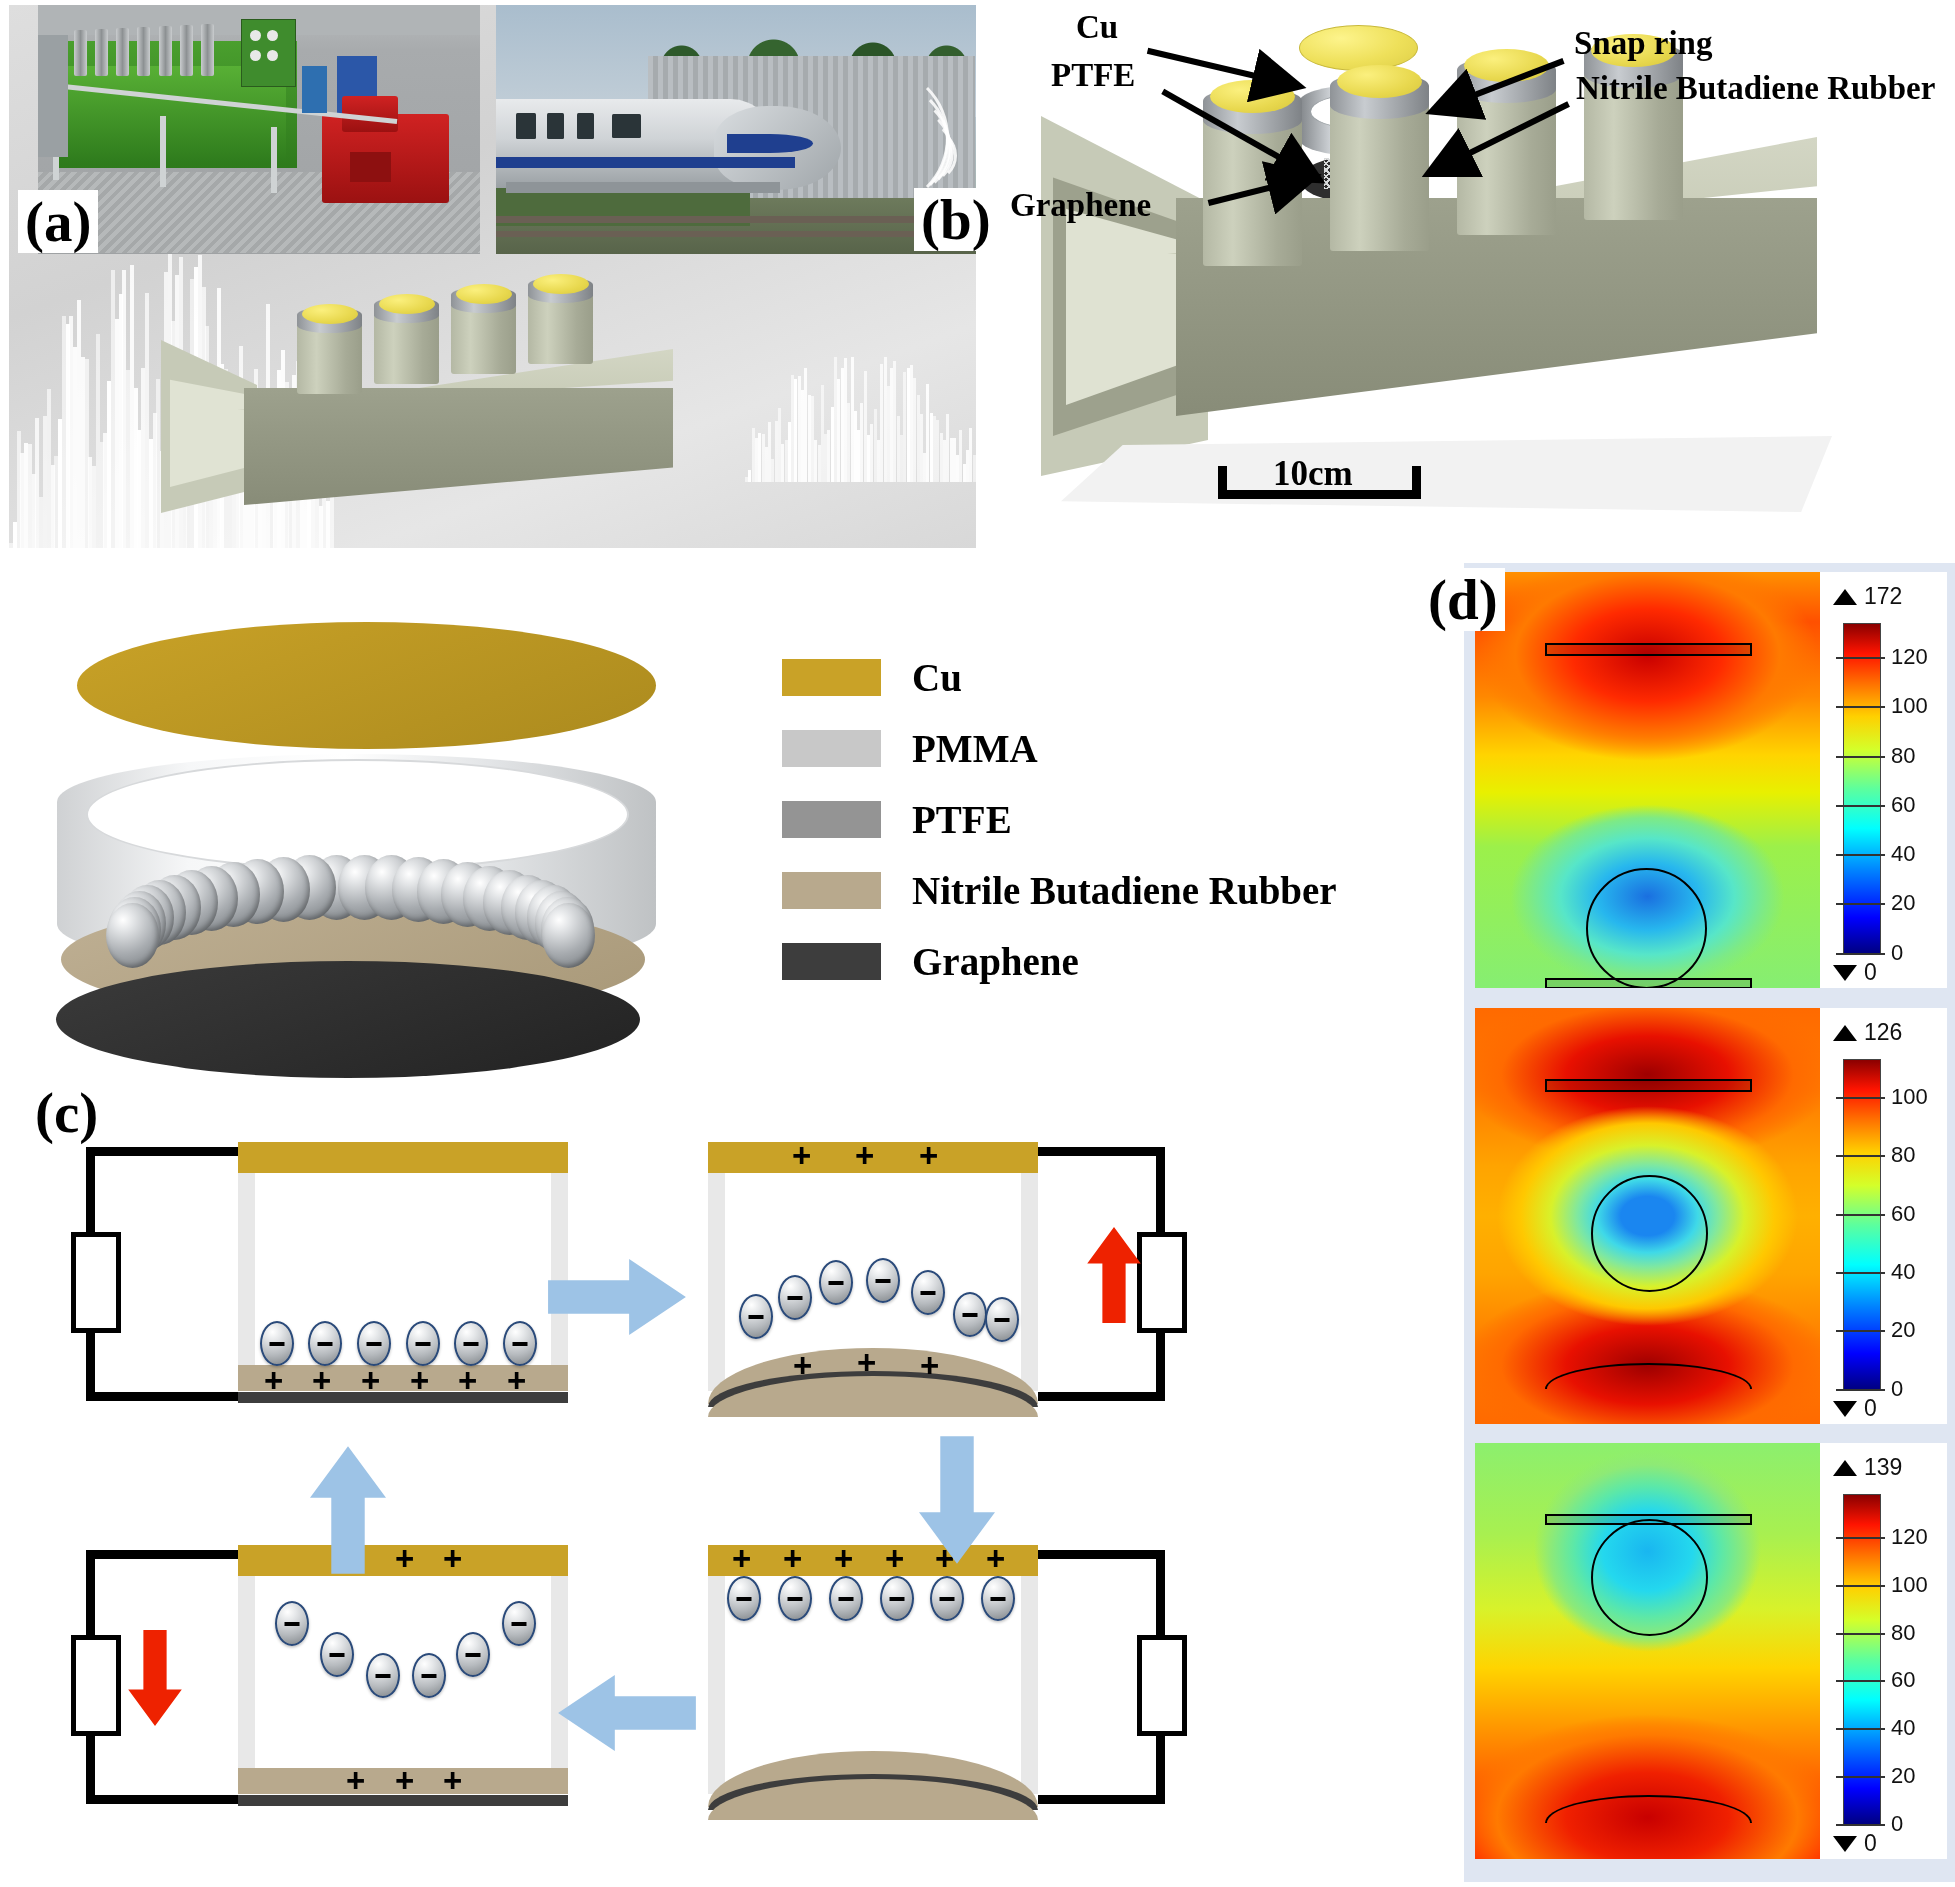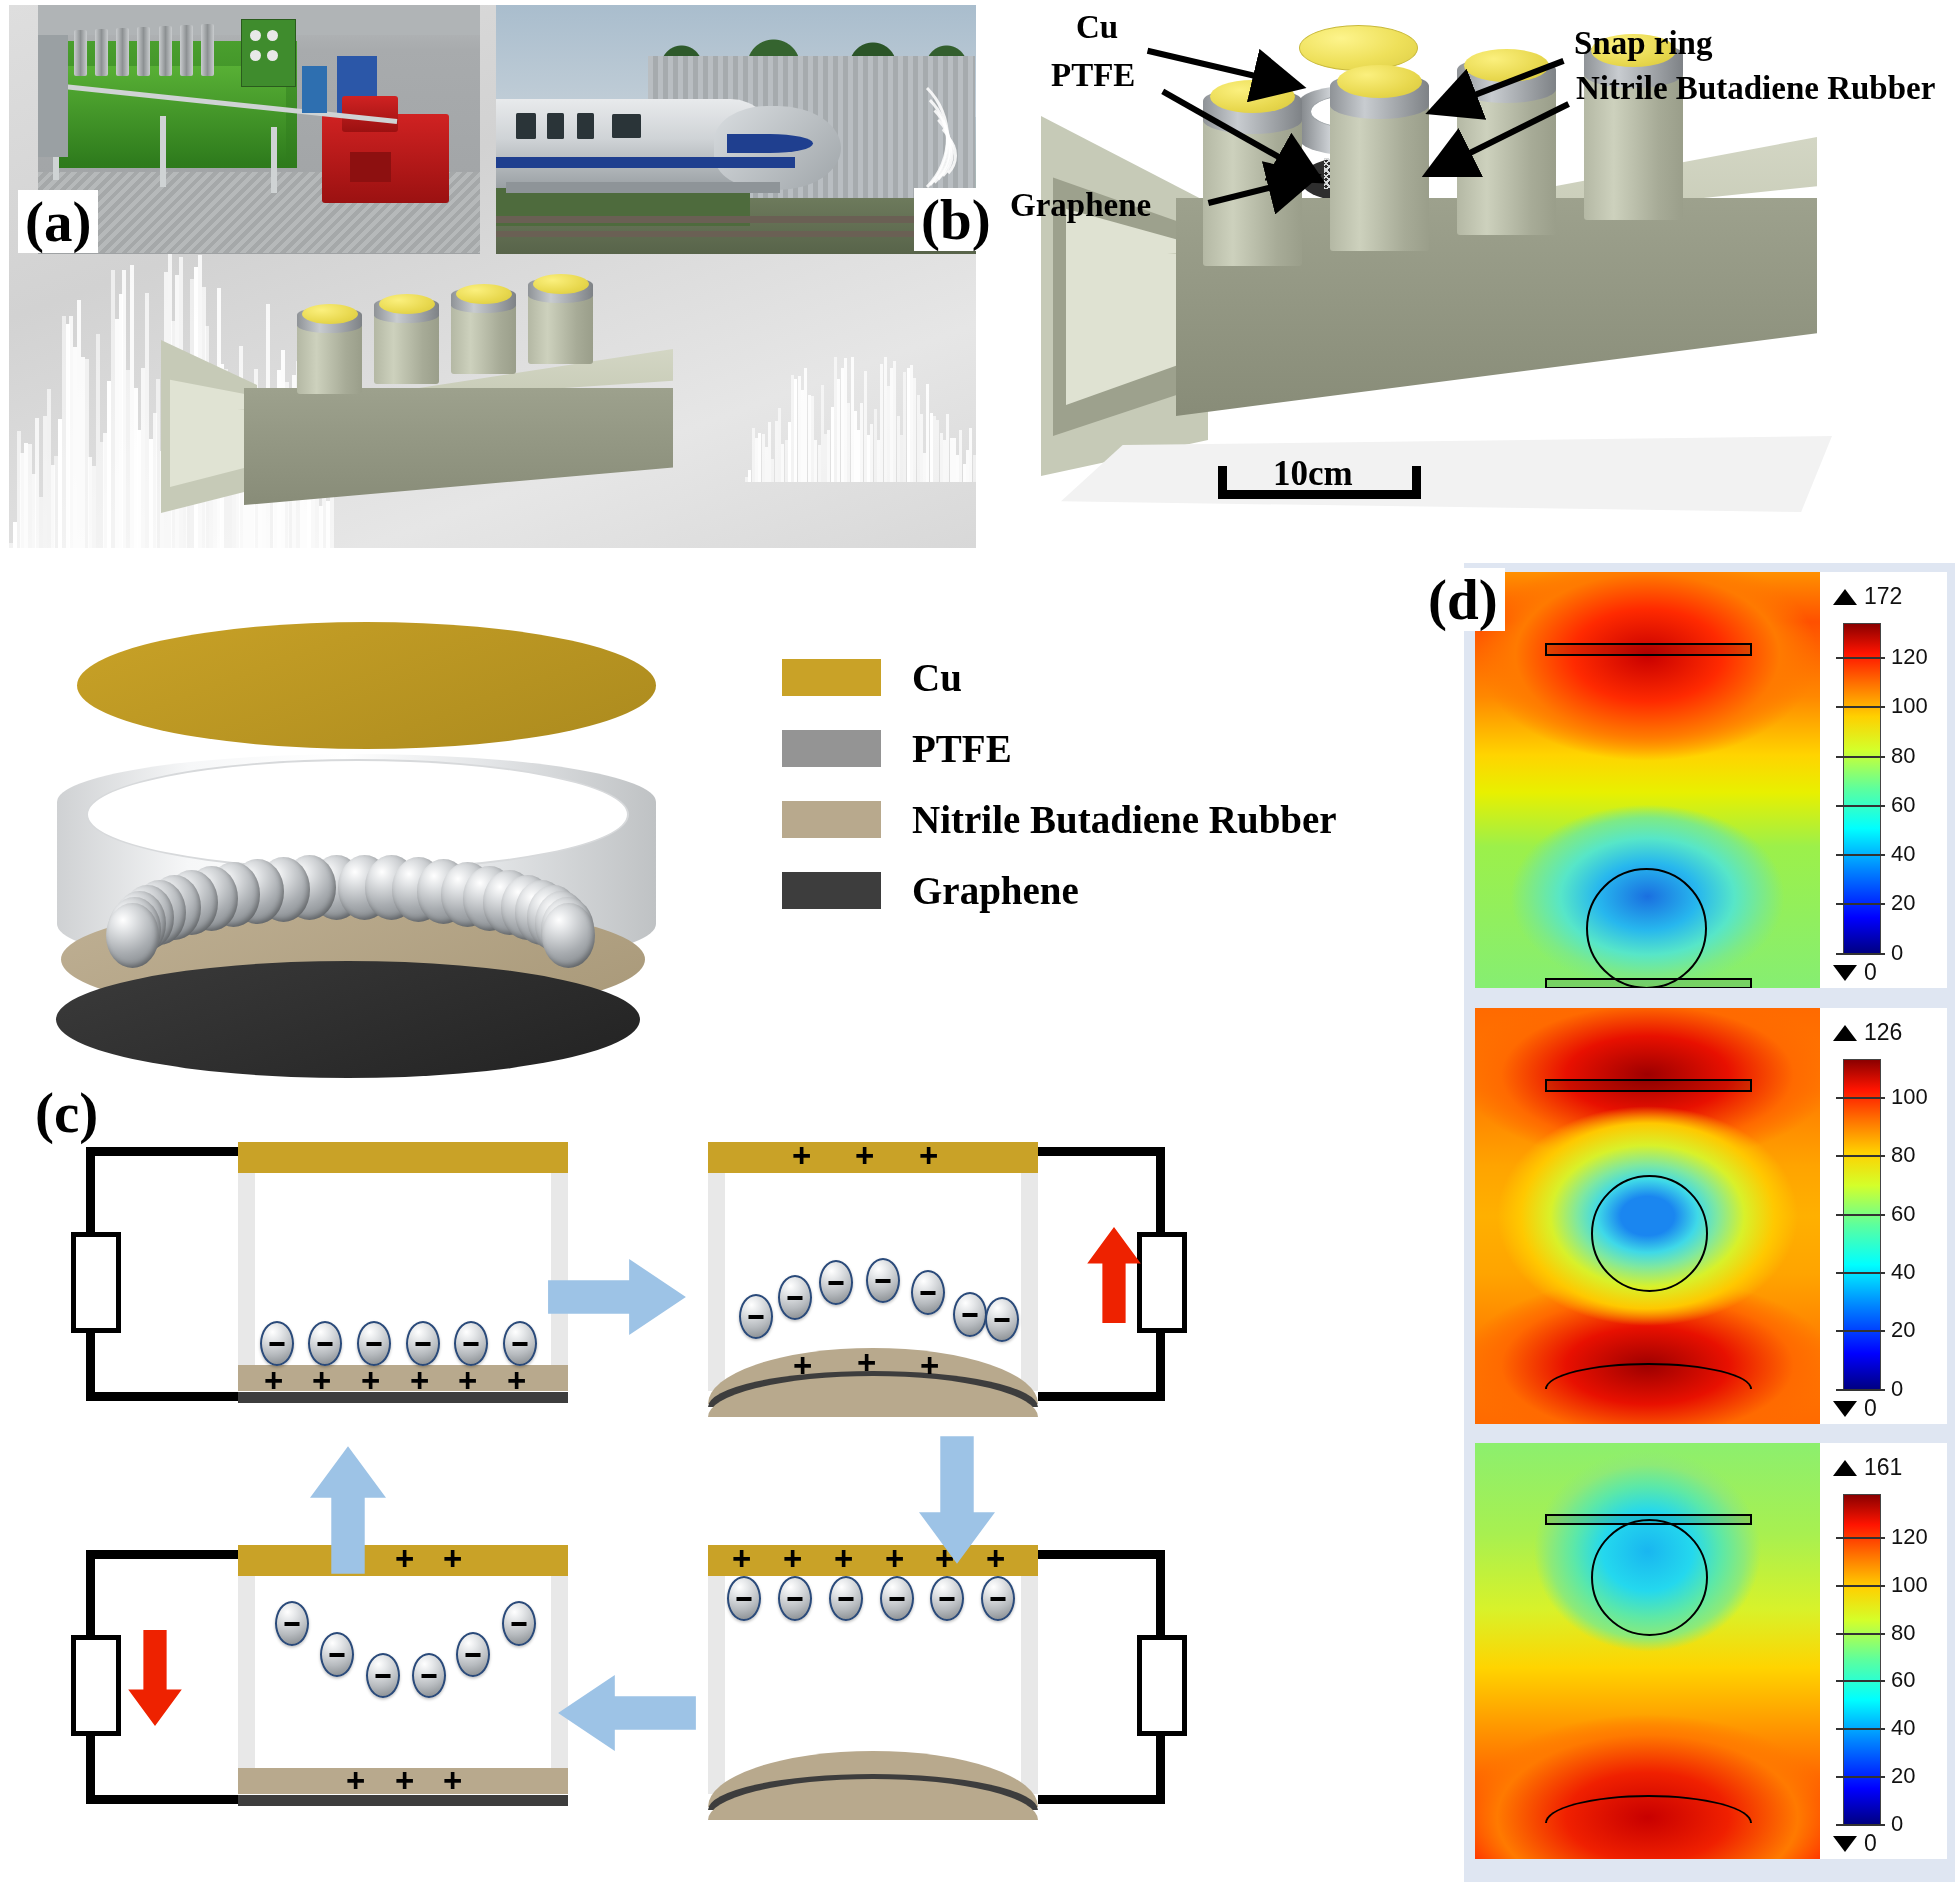--- a/index.html
+++ b/index.html
@@ -525,20 +525,24 @@
         <div class="bead" style="left: 496px; top: 286px; width: 53px; height: 65px;"></div>
       </div>
   </div>
 
   <div id="legend">
     <div class="leg-row">
       <div class="leg-sw" style="background:#c9a227;"></div>
       <div class="leg-txt">Cu</div>
     </div>
     <div class="leg-row">
+      <div class="leg-sw" style="background:#c8c8c8;"></div>
+      <div class="leg-txt">PMMA</div>
+    </div>
+    <div class="leg-row">
       <div class="leg-sw" style="background:#949494;"></div>
       <div class="leg-txt">PTFE</div>
     </div>
     <div class="leg-row">
       <div class="leg-sw" style="background:#b8a98d;"></div>
       <div class="leg-txt">Nitrile Butadiene Rubber</div>
     </div>
     <div class="leg-row">
       <div class="leg-sw" style="background:#3d3d3d;"></div>
       <div class="leg-txt">Graphene</div>
@@ -754,21 +758,21 @@
           radial-gradient(ellipse 203px 112px at 50% 90%, #c80000 0%, #f02000 40%, #ff7a00 74%, transparent 92%),
           linear-gradient(to bottom, #8cef6e 0%, #a8f050 22%, #d8f22a 40%, #ffd400 54%, #ff9000 70%, #ff5200 86%, #ff3a00 100%);">
         <div class="plate" style="left:70px;top:71px;width:203px;height:7px;"></div>
         <div class="ball" style="left:116px;top:76px;width:113px;height:113px;"></div>
         <div class="abs" style="left:70px;top:352px;width:203px;height:26px;border:2px solid #000;
                     border-radius:50% 50% 0 0 / 100% 100% 0 0;background:transparent;border-bottom:none;"></div>
       </div>
       <div class="cbar">
         <div class="cbar-top" style="left:13px;top:11px;">
           <div class="tri-up"></div>
-          <span>161</span>
+          <span>139</span>
         </div>
         <div class="cbar-strip" style="top:51px;height:330px;"></div>
         <div class="cbar-tick" style="top:381px;"></div>
           <div class="cbar-num" style="top:381px;">0</div>
         <div class="cbar-tick" style="top:333px;"></div>
           <div class="cbar-num" style="top:333px;">20</div>
         <div class="cbar-tick" style="top:285px;"></div>
           <div class="cbar-num" style="top:285px;">40</div>
         <div class="cbar-tick" style="top:237px;"></div>
           <div class="cbar-num" style="top:237px;">60</div>

